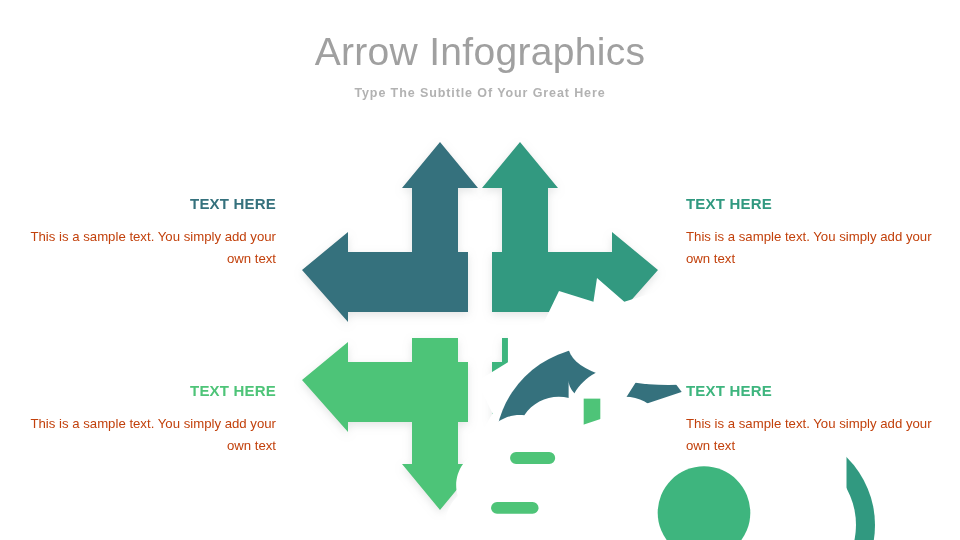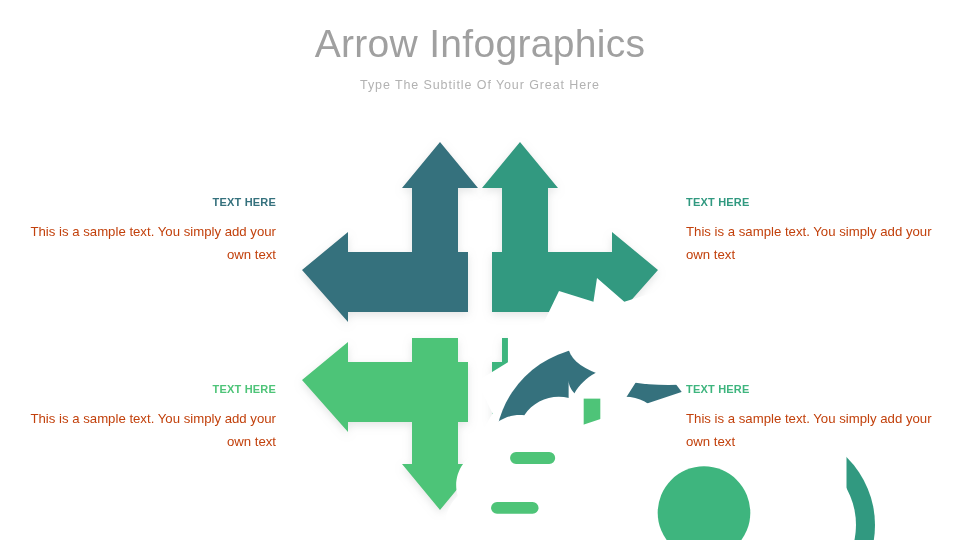--- a/index.html
+++ b/index.html
@@ -11,51 +11,51 @@
     height: 540px;
     background: #ffffff;
     font-family: "Liberation Sans", sans-serif;
     overflow: hidden;
     position: relative;
   }
 
   
   #header {
     position: absolute;
-    top: 0;
+    top: 8px;
     left: 0;
     width: 960px;
     text-align: center;
   }
   #page-title {
     margin: 0;
     padding-top: 22px;
     font-size: 39px;
     font-weight: 400;
     letter-spacing: 0.3px;
     color: #a0a0a0;
     line-height: 1.15;
   }
   #page-subtitle {
     margin: 0;
     padding-top: 11px;
     font-size: 12.5px;
-    font-weight: 400;
+    font-weight: 700;
     letter-spacing: 0.9px;
     color: #b2b2b2;
   }
 
   
   .text-block {
     position: absolute;
     width: 260px;
   }
   .text-block .heading {
     margin: 0;
-    font-size: 11px;
+    font-size: 15px;
     font-weight: bold;
     letter-spacing: 0.2px;
     line-height: 1.1;
   }
   .text-block .body {
     margin: 0;
     padding-top: 13px;
     font-size: 13.2px;
     line-height: 1.72;
     color: #c2410c;

